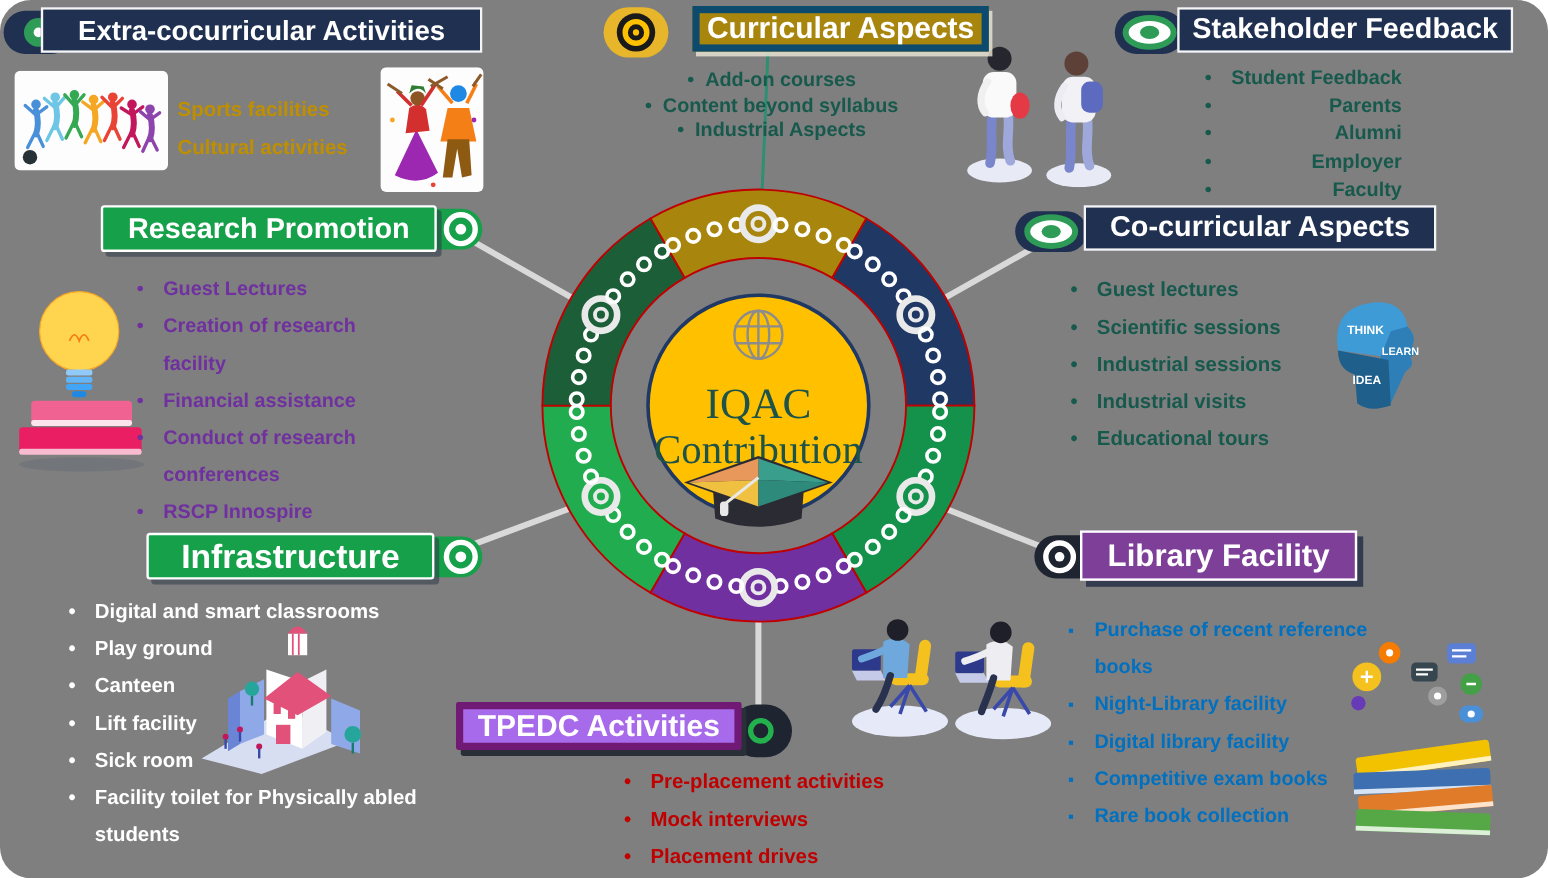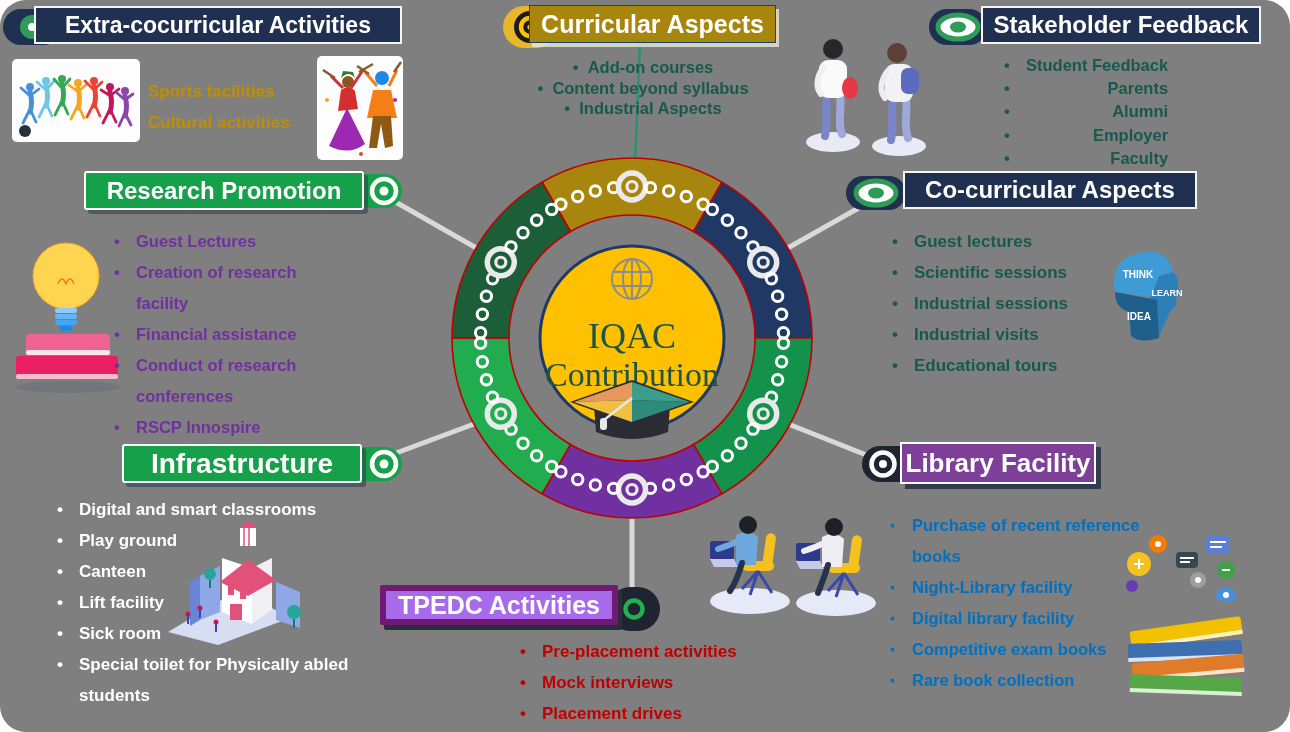--- a/index.html
+++ b/index.html
@@ -11,21 +11,21 @@
   #wires{position:absolute;left:0;top:0;z-index:1;}
   
   #ringbox{position:absolute;left:442px;top:148px;width:380px;height:380px;z-index:2;}
   .center-word{font-family:"Liberation Serif",serif;fill:#1d5348;}
   
   .bar{position:absolute;z-index:4;display:flex;align-items:center;justify-content:center;
        color:#fff;font-weight:bold;white-space:nowrap;box-sizing:border-box;}
   .pill{position:absolute;z-index:3;display:flex;align-items:center;justify-content:center;}
   .navy{background:#1f3050;border:2px solid #f5f5f5;}
   .greenbar{background:#16a04a;border:2px solid #fff;border-radius:3px;box-shadow:4px 4px 0 rgba(46,58,72,.55);}
-  .goldbar{background:#a8860d;border:1px solid #0c4a6e;box-shadow:3px 4px 0 rgba(236,231,214,.8);}
+  .goldbar{background:#a8860d;border:6px solid #0c4a6e;box-shadow:3px 4px 0 rgba(236,231,214,.8);margin-left:48px;}
   .purplebar-lt{background:#a76aea;border:6px solid #701a75;border-radius:2px;box-shadow:4px 5px 0 #2a3038;}
   .purplebar-dk{background:#7d3f98;border:2px solid #fff;box-shadow:5px 5px 0 #323c4e;}
   .pill-navy{background:#1f3050;border-radius:18px;}
   .pill-green{background:#16a04a;border-radius:18px;}
   .pill-gold{background:#e8b62a;border-radius:21px;}
   .pill-dark{background:#1e2430;border-radius:20px;}
   
   ul.blist{position:absolute;z-index:4;margin:0;padding:0;list-style:none;font-weight:bold;}
   ul.blist li{position:relative;padding-left:26px;line-height:31px;}
   ul.blist li::before{content:"\2022";position:absolute;left:4px;}
@@ -229,42 +229,42 @@
         <circle cx="17" cy="17" r="4.5" fill="#fff"></circle>
       </svg>
   </div>
   <div class="bar greenbar" style="left:122px;top:444px;width:240px;height:39px;font-size:28px;">Infrastructure</div>
   <ul class="blist green-list" style="left:53px;top:494px;width:315px;">
       <li>Digital and smart classrooms</li>
       <li>Play ground</li>
       <li>Canteen</li>
       <li>Lift facility</li>
       <li>Sick room</li>
-      <li>Special toilet for Physically  abled students</li>
+      <li>Facility toilet for Physically  abled students</li>
     </ul>
 
   <div class="pill pill-dark abs" style="left:608px;top:587px;width:52px;height:44px;border-radius:22px;">
     <svg width="26" height="26">
         <circle cx="13" cy="13" r="8.5" fill="none" stroke="#22b14c" stroke-width="4.5"></circle>
       </svg>
   </div>
   <div class="bar purplebar-lt" style="left:380px;top:585px;width:238px;height:40px;font-size:25px;">TPEDC Activities</div>
   <ul class="blist red-list" style="left:516px;top:636px;width:270px;">
       <li>Pre-placement activities</li>
       <li>Mock interviews</li>
       <li>Placement drives</li>
     </ul>
 
   <div class="pill pill-dark abs" style="left:862px;top:446px;width:58px;height:36px;">
     <svg width="32" height="32" style="margin-right:16px;">
         <circle cx="16" cy="16" r="11.5" fill="none" stroke="#fff" stroke-width="4.5"></circle>
         <circle cx="16" cy="16" r="4" fill="#fff"></circle>
       </svg>
   </div>
-  <div class="bar purplebar-dk" style="left:900px;top:442px;width:196px;height:42px;font-size:26px;">Library Facility</div>
+  <div class="bar purplebar-dk" style="left:900px;top:442px;width:231px;height:42px;font-size:26px;">Library Facility</div>
   <ul class="blist blue-list" style="left:886px;top:510px;width:300px;">
       <li>Purchase of recent reference books</li>
       <li>Night-Library facility</li>
       <li>Digital library facility</li>
       <li>Competitive exam books</li>
       <li>Rare book collection</li>
     </ul>
 
   <svg class="illus" style="left:12px;top:59px;" width="128" height="83" viewBox="0 0 128 83">
     <rect x="0" y="0" width="128" height="83" rx="5" fill="#fdfdfd"></rect>

